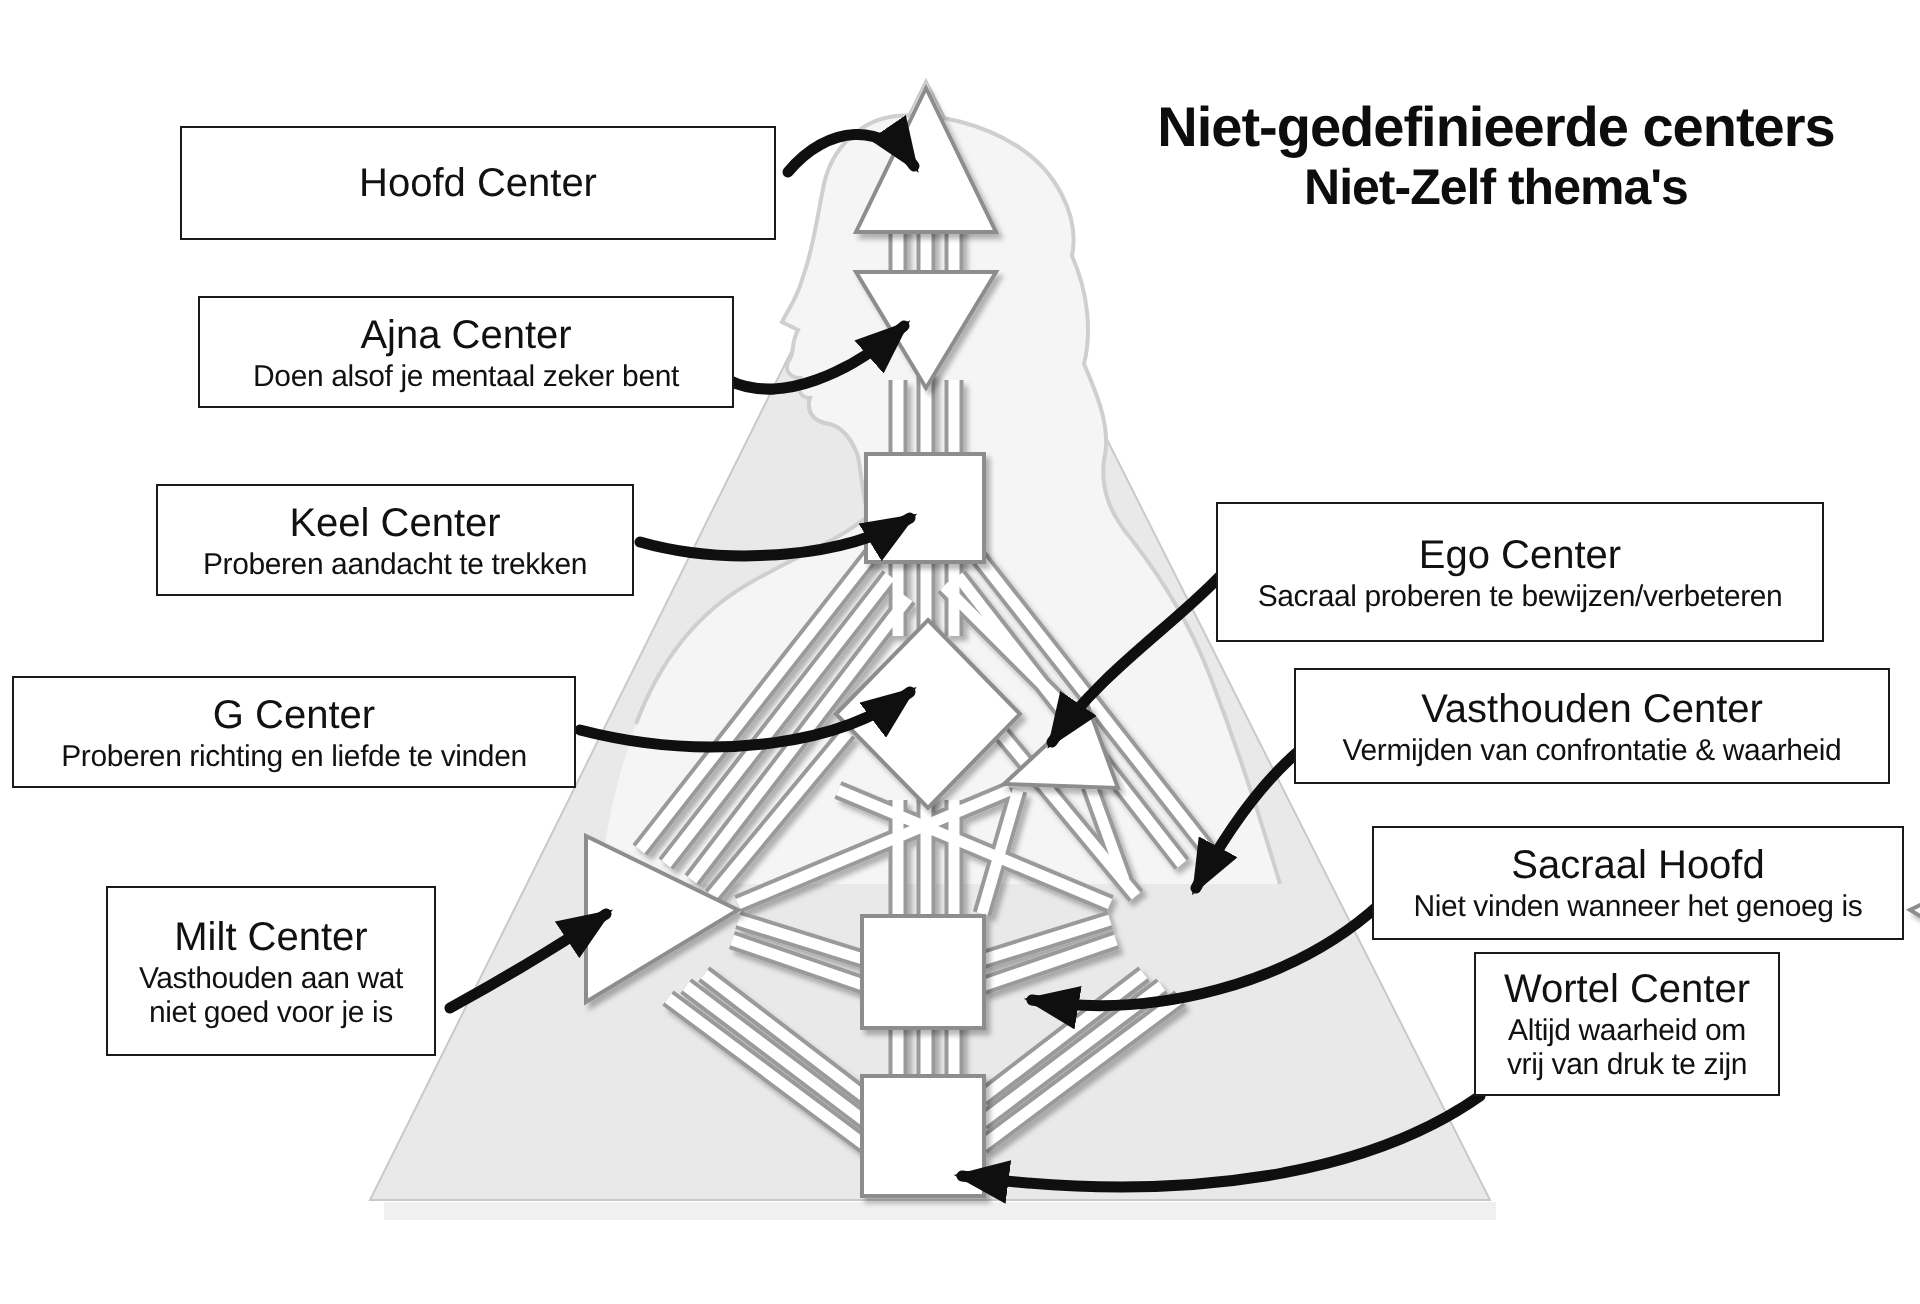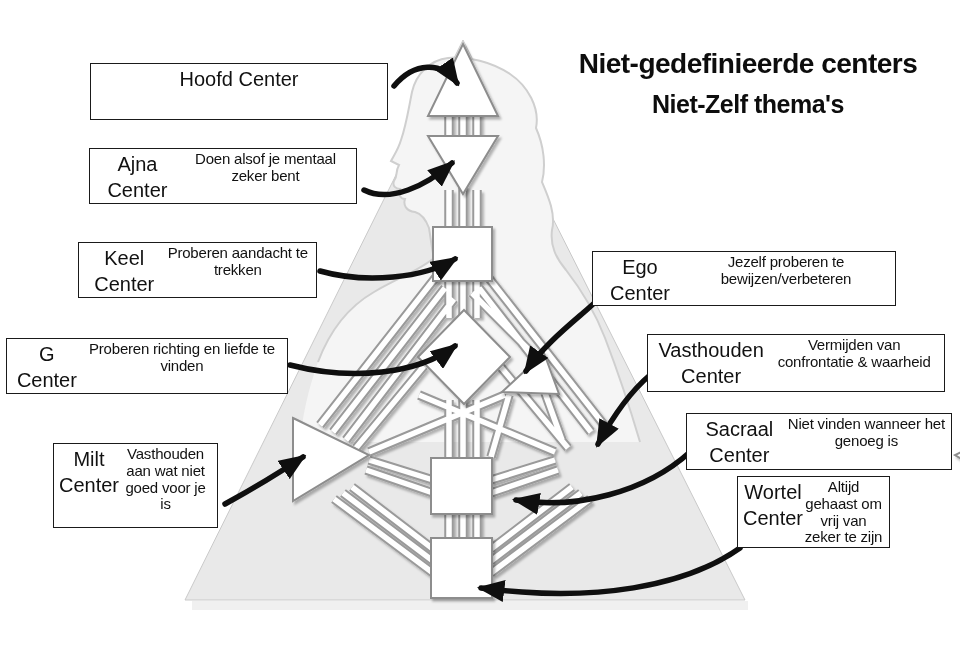--- a/index.html
+++ b/index.html
@@ -1,29 +1,29 @@
 <!DOCTYPE html>
 <html><head>
 <meta charset="utf-8">
 <style>
   html,body{margin:0;padding:0;background:#fff;}
   body{width:960px;height:652px;font-family:"Liberation Sans",sans-serif;}
   #stage{position:relative;width:960px;height:652px;overflow:hidden;background:#fff;}
   #graph-svg{position:absolute;left:0;top:0;}
 
   .box{position:absolute;background:#fff;border:1.5px solid #1a1a1a;box-sizing:border-box;
-       display:flex;justify-content:center;text-align:center;
+       display:flex;flex-direction:column;justify-content:center;text-align:center;
        padding:2px 5px;color:#111;}
   .bt{font-size:20px;line-height:1.3;}
   .bd{font-size:15px;line-height:1.12;letter-spacing:-0.2px;}
 
   .main-title{position:absolute;left:552px;top:49px;width:392px;text-align:center;
               color:#0d0d0d;font-weight:bold;}
   .t1{font-size:28px;line-height:1.1;letter-spacing:-0.5px;}
-  .t2{font-size:25px;margin-top:10px;letter-spacing:-0.5px;}
+  .t2{font-size:25px;letter-spacing:-0.5px;}
 
   .cg{stroke:#9a9a9a;stroke-width:9.5;fill:none;}
   .cw{stroke:#ffffff;stroke-width:5.5;fill:none;}
   .ctr{fill:#ffffff;stroke:#8d8d8d;stroke-width:2;}
   .arrow{fill:none;stroke:#0f0f0f;stroke-width:5.5;stroke-linecap:round;}
   .sil{fill:#f5f5f5;}
   .silline{fill:none;stroke:#cfcfcf;stroke-width:2;}
 </style>
 </head>
 <body>
@@ -128,53 +128,53 @@
 
   <div class="main-title">
     <div class="t1">Niet-gedefinieerde centers</div>
     <div class="t2">Niet-Zelf thema's</div>
   </div>
 
   <div class="box" style="left:90px;top:63px;width:298px;height:57px">
     <div class="bt">Hoofd Center</div>
   </div>
 
-  <div class="box" style="left:89px;top:148px;width:268px;height:56px">
+  <div class="box" style="left:99px;top:148px;width:268px;height:56px">
     <div class="bt">Ajna Center</div>
     <div class="bd">Doen alsof je mentaal zeker bent</div>
   </div>
 
   <div class="box" style="left:78px;top:242px;width:239px;height:56px">
     <div class="bt">Keel Center</div>
     <div class="bd">Proberen aandacht te trekken</div>
   </div>
 
   <div class="box" style="left:53px;top:443px;width:165px;height:85px">
     <div class="bt">Milt Center</div>
     <div class="bd">Vasthouden aan wat niet goed voor je is</div>
   </div>
 
   <div class="box" style="left:6px;top:338px;width:282px;height:56px">
     <div class="bt">G Center</div>
     <div class="bd">Proberen richting en liefde te vinden</div>
   </div>
 
-  <div class="box" style="left:592px;top:251px;width:304px;height:55px">
+  <div class="box" style="left:608px;top:251px;width:304px;height:70px">
     <div class="bt">Ego Center</div>
-    <div class="bd">Jezelf proberen te bewijzen/verbeteren</div>
+    <div class="bd">Sacraal proberen te bewijzen/verbeteren</div>
   </div>
 
   <div class="box" style="left:647px;top:334px;width:298px;height:58px">
     <div class="bt">Vasthouden Center</div>
     <div class="bd">Vermijden van confrontatie &amp; waarheid</div>
   </div>
 
   <div class="box" style="left:686px;top:413px;width:266px;height:57px">
-    <div class="bt">Sacraal Center</div>
+    <div class="bt">Sacraal Hoofd</div>
     <div class="bd">Niet vinden wanneer het genoeg is</div>
   </div>
 
   <div class="box" style="left:737px;top:476px;width:153px;height:72px">
     <div class="bt">Wortel Center</div>
-    <div class="bd">Altijd gehaast om vrij van zeker te zijn</div>
+    <div class="bd">Altijd waarheid om vrij van druk te zijn</div>
   </div>
 
 </div>
 
 </body></html>

